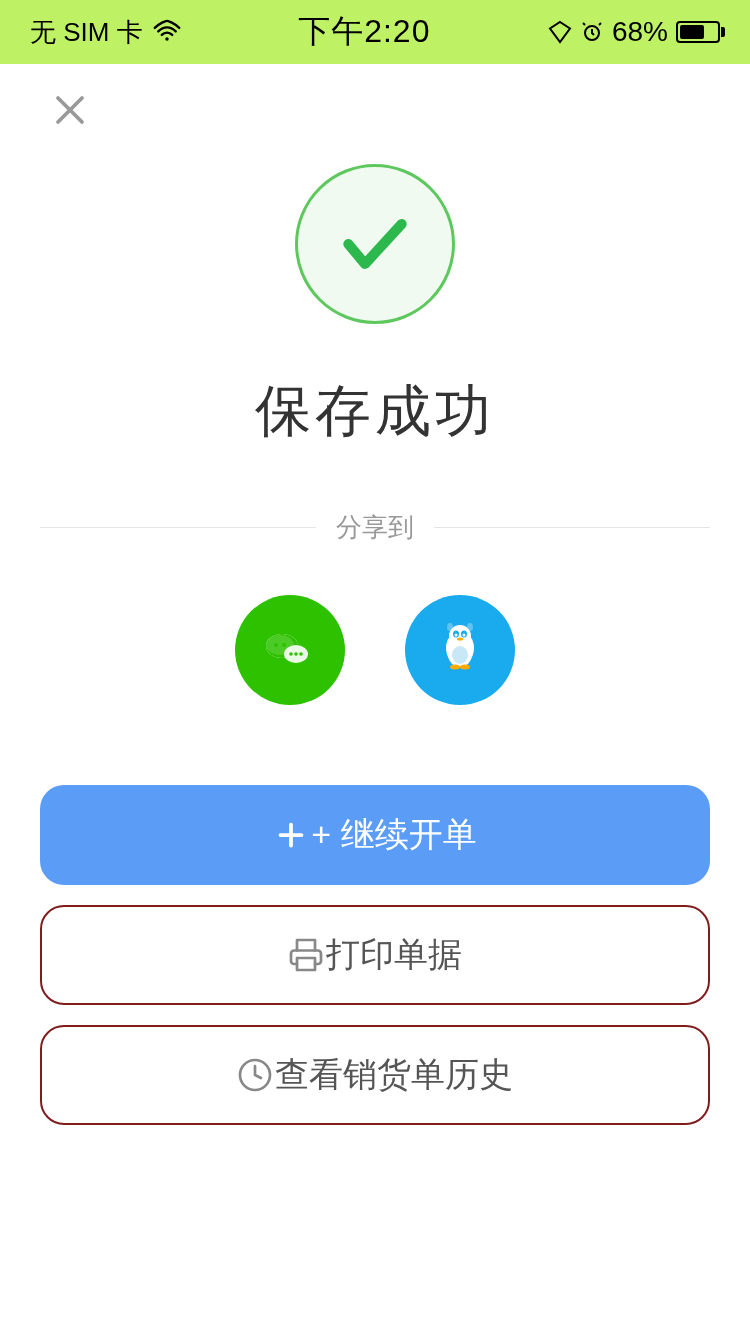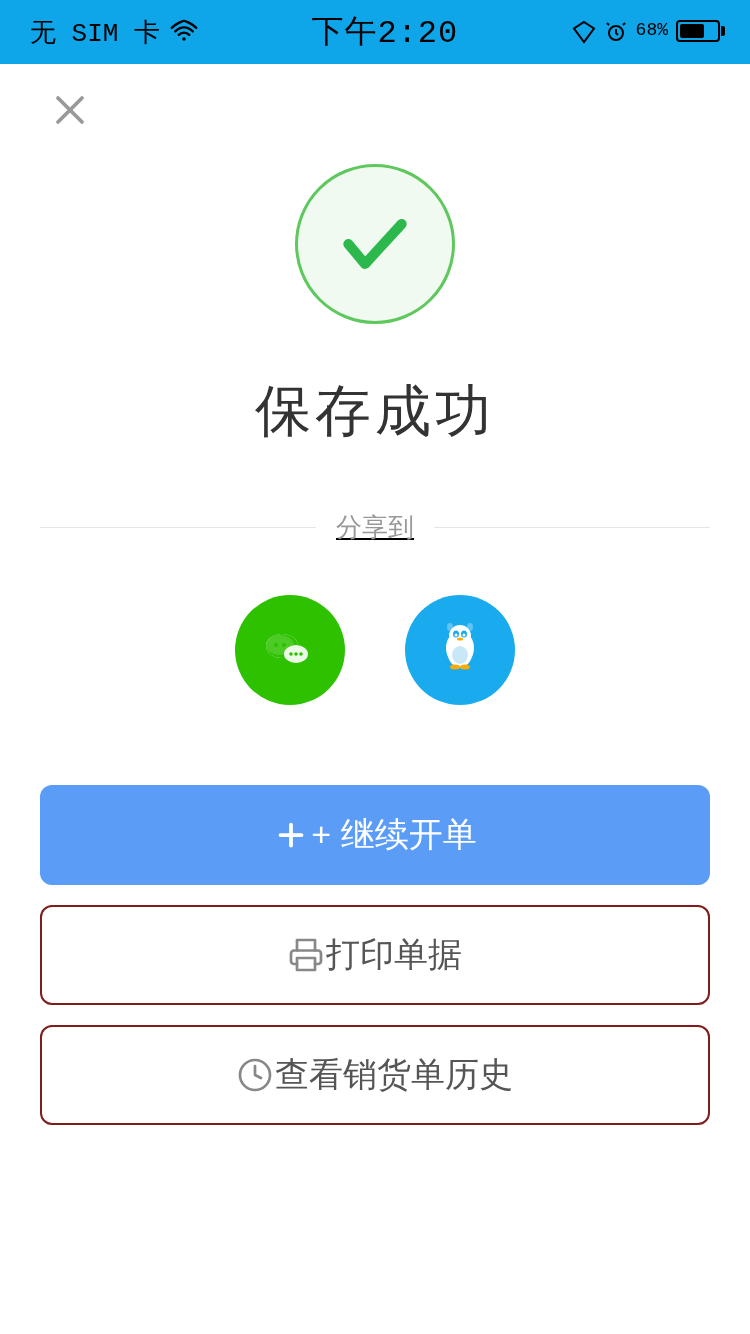--- a/index.html
+++ b/index.html
@@ -10,45 +10,44 @@
       background: #ffffff;
       font-family: -apple-system, "PingFang SC", "Helvetica Neue", Arial, sans-serif;
       position: relative;
       overflow-x: hidden;
     }
 
     
     .status-bar {
       width: 100%;
       height: 64px;
-      background: #0ea5e9;
+      background: #bef264;
       display: flex;
       align-items: center;
       justify-content: space-between;
       padding: 0 30px;
       font-size: 28px;
       color: #000;
-      font-family: Liberation Mono, monospace;
     }
     .status-left {
       display: flex;
       align-items: center;
       gap: 10px;
       font-size: 26px;
     }
     .status-center {
       font-size: 32px;
       font-weight: 500;
       letter-spacing: 1px;
     }
     .status-right {
       display: flex;
-      align-items: flex-start;
+      align-items: center;
       gap: 8px;
-      font-size: 18px;
+      font-size: 28px;
     }
 
     
     .close-btn {
       position: absolute;
       top: 80px;
       left: 40px;
       width: 60px;
       height: 60px;
       display: flex;
@@ -93,21 +92,20 @@
       font-weight: 400;
       margin-bottom: 60px;
       letter-spacing: 4px;
     }
 
     
     .share-section {
       width: 100%;
       padding: 0 40px;
       margin-bottom: 50px;
-      text-decoration: underline;
     }
     .share-divider {
       display: flex;
       align-items: center;
       gap: 20px;
       margin-bottom: 50px;
     }
     .share-divider::before,
     .share-divider::after {
       content: '';
@@ -153,21 +151,21 @@
       padding: 0 40px;
       display: flex;
       flex-direction: column;
       gap: 20px;
       margin-top: 30px;
     }
 
     .btn {
       width: 100%;
       height: 100px;
-      border-radius: 12px;
+      border-radius: 24px;
       display: flex;
       align-items: center;
       justify-content: center;
       gap: 2px;
       font-size: 34px;
       cursor: pointer;
       border: none;
     }
 
     .btn-primary {

